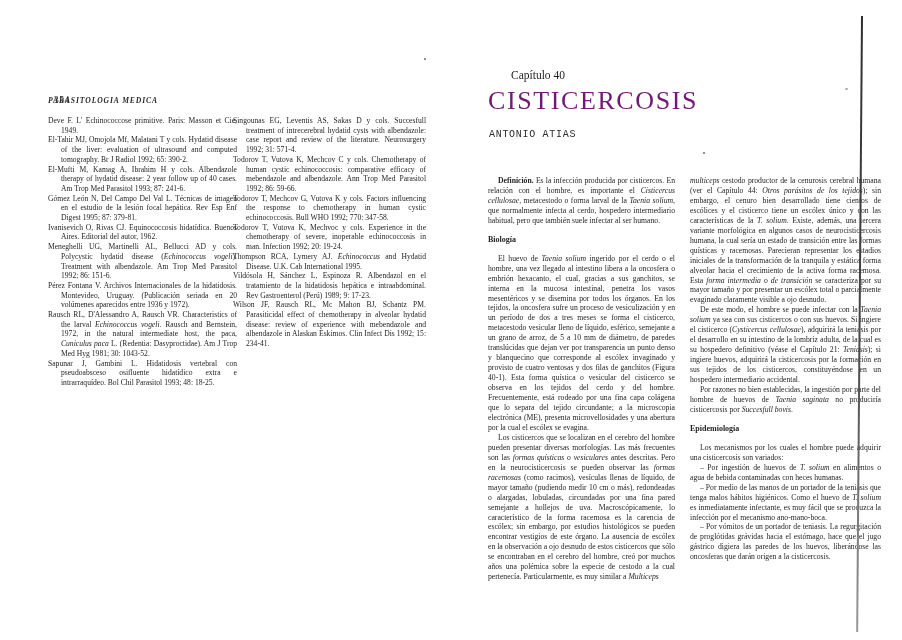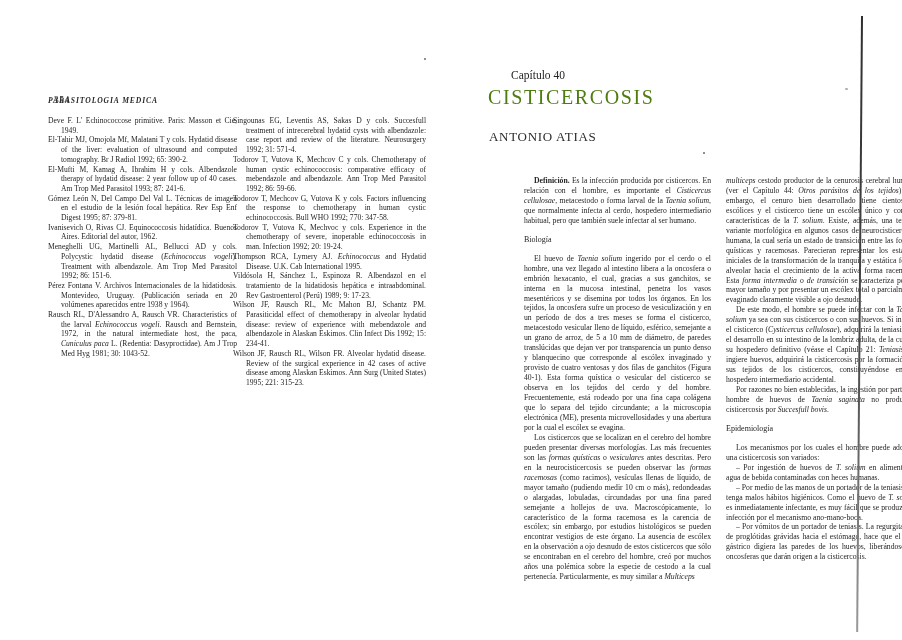--- a/index.html
+++ b/index.html
@@ -14,26 +14,26 @@
   
   .lp-pagenum{left:54px;top:80px;font-size:9.5px;letter-spacing:.5px;}
   .lp-runhead{left:48px;top:81px;width:362px;text-align:left;
     font-style:italic;font-weight:bold;font-size:7.6px;letter-spacing:.9px;color:#2a2a2a;}
   .refcol{font-size:7.6px;line-height:9.7px;text-align:justify;color:#242424;}
   .refcol p{margin:0;padding-left:13px;text-indent:-13px;}
   .lp-col1{left:48px;top:101px;width:189px;}
   .lp-col2{left:233px;top:101px;width:193px;}
   
   .rp-chapter{left:489px;top:69px;font-size:11.5px;color:#222;}
-  .rp-title{left:488px;top:86px;font-size:20px;letter-spacing:1.6px;color:#4d7c0f;font-family:Liberation Serif, serif;}
-  .rp-author{left:489px;top:129px;font-size:13px;letter-spacing:.7px;color:#2b2b2b;}
-  .bodycol{font-size:7.7px;line-height:9.95px;text-align:justify;color:#242424;margin-left:36px;}
+  .rp-title{left:488px;top:86px;font-size:26px;letter-spacing:1.6px;color:#701a75;font-family:Liberation Serif, serif;}
+  .rp-author{left:489px;top:129px;font-size:10px;letter-spacing:.7px;color:#2b2b2b;font-family:Liberation Mono, monospace;}
+  .bodycol{font-size:7.7px;line-height:9.95px;text-align:justify;color:#242424;}
   .bodycol p{margin:0;text-indent:10px;}
   .bodycol p.cont{text-indent:0;}
-  .bodycol h3{margin:9px 0 9px 0;font-size:8px;font-weight:normal;text-indent:0;}
+  .bodycol h3{margin:9px 0 9px 0;font-size:8px;font-weight:bold;text-indent:0;}
   
   .edge-line{left:861px;top:16px;width:1.6px;height:616px;
     background:linear-gradient(to bottom,#2e2e2e 0%,#4a4a4a 55%,#9a9a9a 100%);
     transform:rotate(0.45deg);transform-origin:top center;}
   .speck{width:2px;height:2px;border-radius:50%;background:#6b6b6b;}
   .speck-a{left:424px;top:58px;}
   .speck-b{left:703px;top:152px;}
   .speck-c{left:845px;top:88px;width:3px;height:2px;opacity:.6;}
   i{font-style:italic;}
 </style>
@@ -44,33 +44,33 @@
   <div class="abs lp-pagenum">354</div>
   <div class="abs lp-runhead">PARASITOLOGIA MEDICA</div>
 
   <div class="abs refcol lp-col1">
     <p>Deve F. L' Echinococcose primitive. Paris: Masson et Cie, 1949.</p>
     <p>El-Tahir MJ, Omojola Mf, Malatani T y cols. Hydatid disease of the liver: evaluation of ultrasound and computed tomography. Br J Radiol 1992; 65: 390-2.</p>
     <p>El-Mufti M, Kamag A, Ibrahim H y cols. Albendazole therapy of hydatid disease: 2 year follow up of 40 cases. Am Trop Med Parasitol 1993; 87: 241-6.</p>
     <p>Gómez León N, Del Campo Del Val L. Técnicas de imagen en el estudio de la lesión focal hepática. Rev Esp Enf Digest 1995; 87: 379-81.</p>
     <p>Ivanisevich O, Rivas CJ. Equinococcosis hidatídica. Buenos Aires. Editorial del autor, 1962.</p>
     <p>Meneghelli UG, Martinelli AL, Bellucci AD y cols. Polycystic hydatid disease (<i>Echinococcus vogeli</i>). Treatment with albendazole. Am Trop Med Parasitol 1992; 86: 151-6.</p>
-    <p>Pérez Fontana V. Archivos Internacionales de la hidatidosis. Montevideo, Uruguay. (Publicación seriada en 20 volúmenes aparecidos entre 1938 y 1964).</p>
+    <p>Pérez Fontana V. Archivos Internacionales de la hidatidosis. Montevideo, Uruguay. (Publicación seriada en 20 volúmenes aparecidos entre 1936 y 1972).</p>
     <p>Rausch RL, D'Alessandro A, Rausch VR. Characteristics of the larval <i>Echinococcus vogeli</i>. Rausch and Bernstein, 1972, in the natural intermediate host, the paca, <i>Cuniculus paca</i> L. (Redentia: Dasyproctidae). Am J Trop Med Hyg 1981; 30: 1043-52.</p>
+    <p>Sapunar J, Gambini L. Hidatidosis vertebral con pseudoabsceso osifluente hidatídico extra e intrarraquídeo. Bol Chil Parasitol 1993; 48: 18-25.</p>
   </div>
 
   <div class="abs refcol lp-col2">
     <p>Singounas EG, Leventis AS, Sakas D y cols. Succesfull treatment of intrecerebral hydatid cysts with albendazole: case report and review of the literature. Neurosurgery 1992; 31: 571-4.</p>
     <p>Todorov T, Vutova K, Mechcov C y cols. Chemotherapy of human cystic echinococcosis: comparative efficacy of mebendazole and albendazole. Ann Trop Med Parasitol 1992; 86: 59-66.</p>
     <p>Todorov T, Mechcov G, Vutova K y cols. Factors influencing the response to chemotherapy in human cystic echinococcosis. Bull WHO 1992; 770: 347-58.</p>
     <p>Todorov T, Vutova K, Mechvoc y cols. Experience in the chemotherapy of severe, inoperable echinococcosis in man. Infection 1992; 20: 19-24.</p>
     <p>Thompson RCA, Lymery AJ. <i>Echinococcus</i> and Hydatid Disease. U.K. Cab International 1995.</p>
     <p>Vildósola H, Sánchez L, Espinoza R. Albendazol en el tratamiento de la hidatidosis hepática e intraabdominal. Rev Gastroenterol (Perú) 1989; 9: 17-23.</p>
     <p>Wilson JF, Rausch RL, Mc Mahon BJ, Schantz PM. Parasiticidal effect of chemotherapy in alveolar hydatid disease: review of experience with mebendazole and albendazole in Alaskan Eskimos. Clin Infect Dis 1992; 15: 234-41.</p>
-    <p>Wilson JF, Rausch RL, Wilson FR. Alveolar hydatid disease. Review of the surgical experience in 42 cases of active disease among Alaskan Eskimos. Ann Surg (United States) 1995; 221: 315-23.</p>
   </div>
 </div>
 
 <div class="abs" style="left:460px;top:0;width:442px;height:640px;">
   <div class="abs rp-chapter" style="left:29px;top:69px;margin-left:22px;">Capítulo 40</div>
   <div class="abs rp-title" style="left:28px;top:86px;">CISTICERCOSIS</div>
   <div class="abs rp-author" style="left:29px;top:129px;">ANTONIO ATIAS</div>
 
   <div class="abs bodycol" style="left:28px;top:176px;width:187px;">
     <p><b>Definición.</b> Es la infección producida por cisticercos. En relación con el hombre, es importante el <i>Cisticercus cellulosae</i>, metacestodo o forma larval de la <i>Taenia solium</i>, que normalmente infecta al cerdo, hospedero intermediario habitual, pero que también suele infectar al ser humano.</p>

